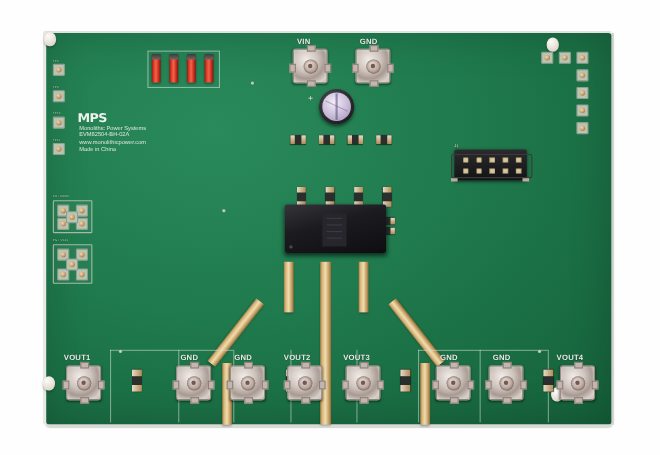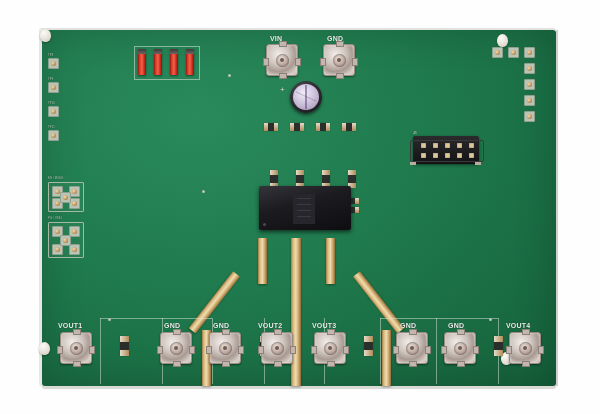--- a/index.html
+++ b/index.html
@@ -143,20 +143,27 @@
 
   <div id="board">
     <div class="boardedge-r"></div>
     <div class="boardedge-b"></div>
 
     <div class="blob" style="left:-2px;top:-1px;"></div>
     <div class="blob" style="left:455px;top:4px;"></div>
     <div class="blob" style="left:-3px;top:312px;"></div>
     <div class="blob" style="left:459px;top:322px;"></div>
 
+    <div id="logoblock" style="left:30px;top:71px;">
+      <div id="mps-logo">MPS</div>
+      <div class="logo-line">Monolithic Power Systems</div>
+      <div class="logo-line">EVM82504-BH-02A</div>
+      <div class="logo-line">www.monolithicpower.com</div>
+      <div class="logo-line">Made in China</div>
+    </div>
 
     <div class="silk silk-lbl" style="left:228px;top:5px;">VIN</div>
     <div class="sma" style="left:224px;top:14px;">
       <div class="tab t-t"></div>
       <div class="tab t-b"></div>
       <div class="tab t-l"></div>
       <div class="tab t-r"></div>
     </div>
 
     <div class="silk silk-lbl" style="left:285px;top:5px;">GND</div>

